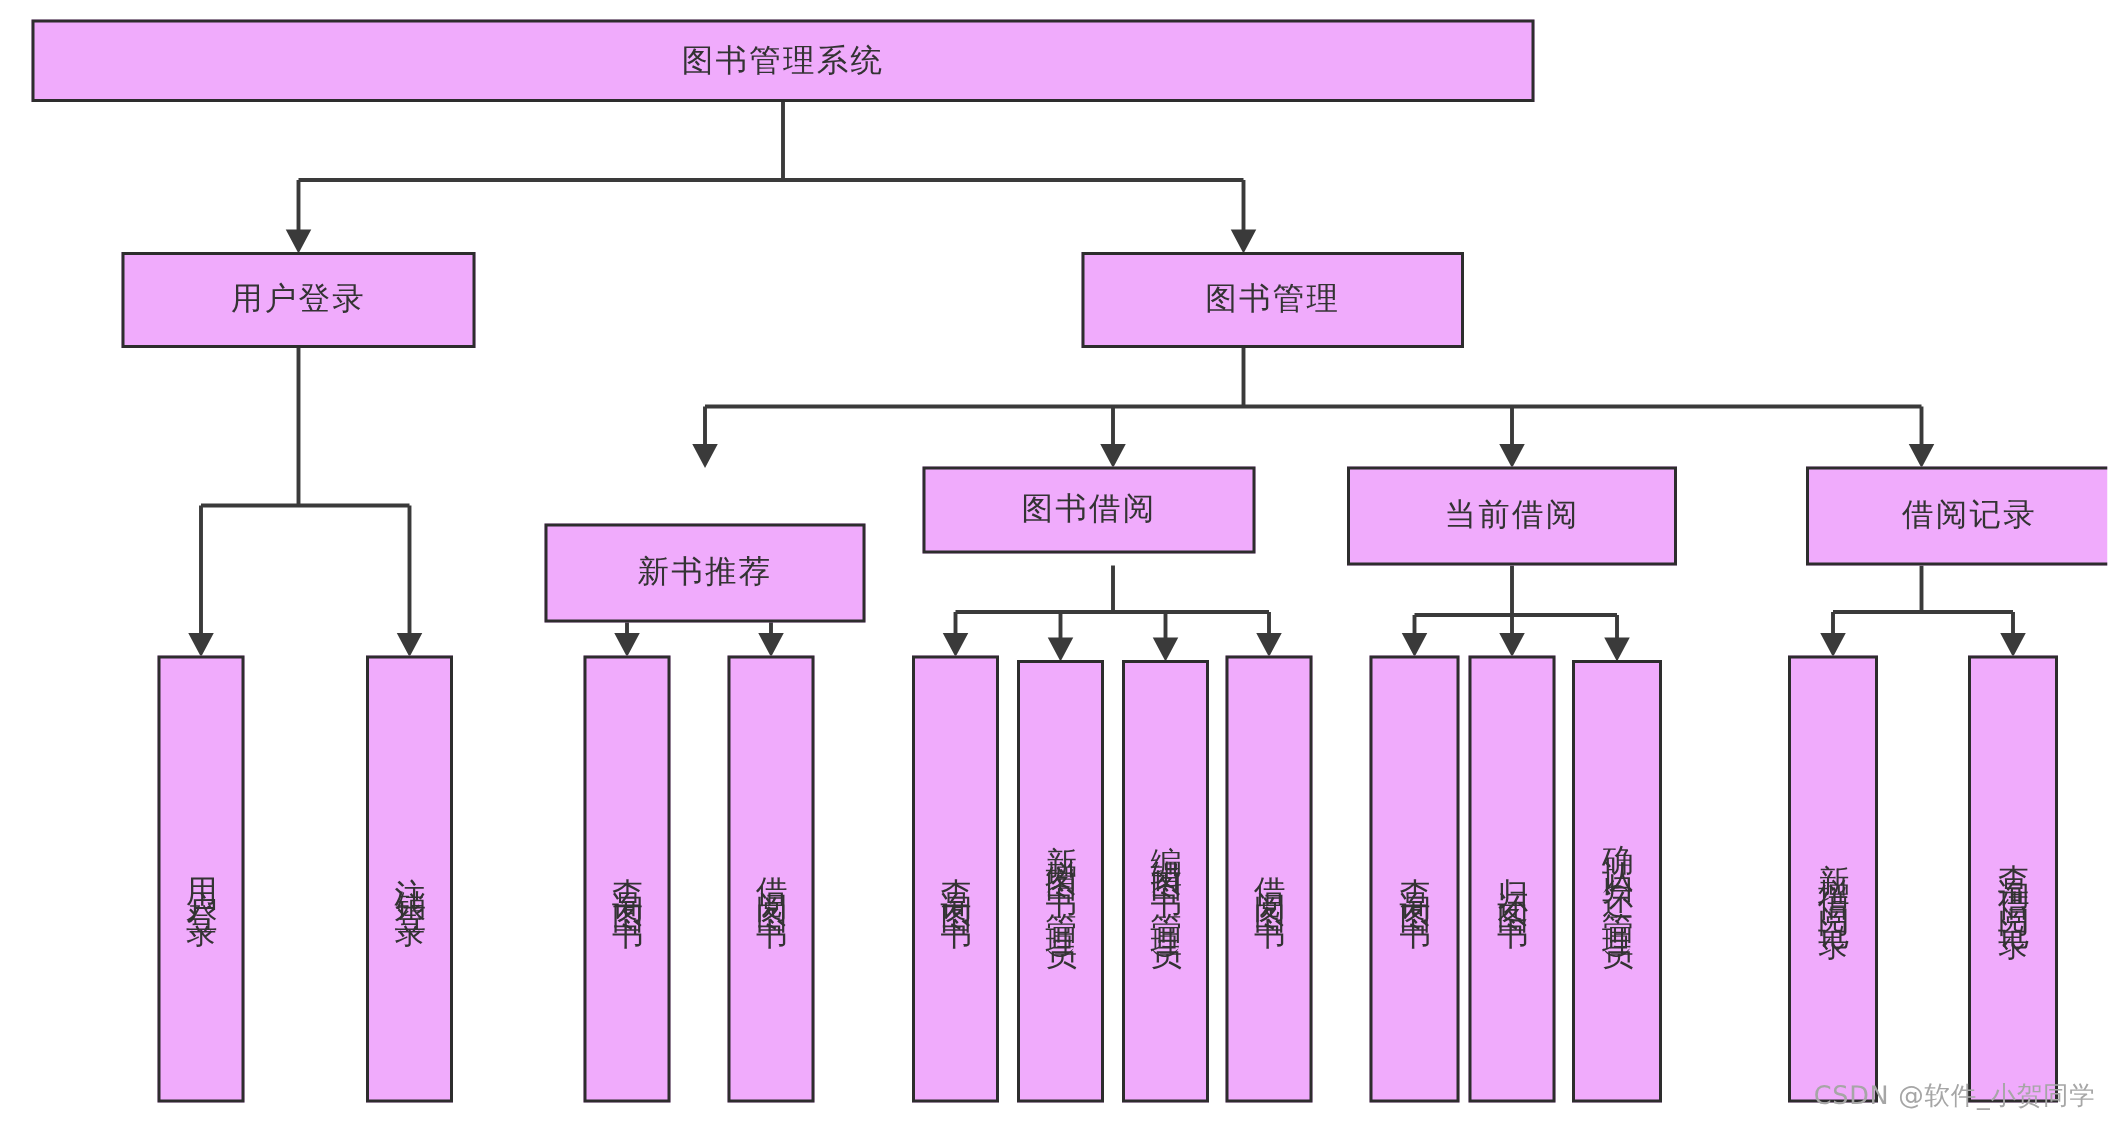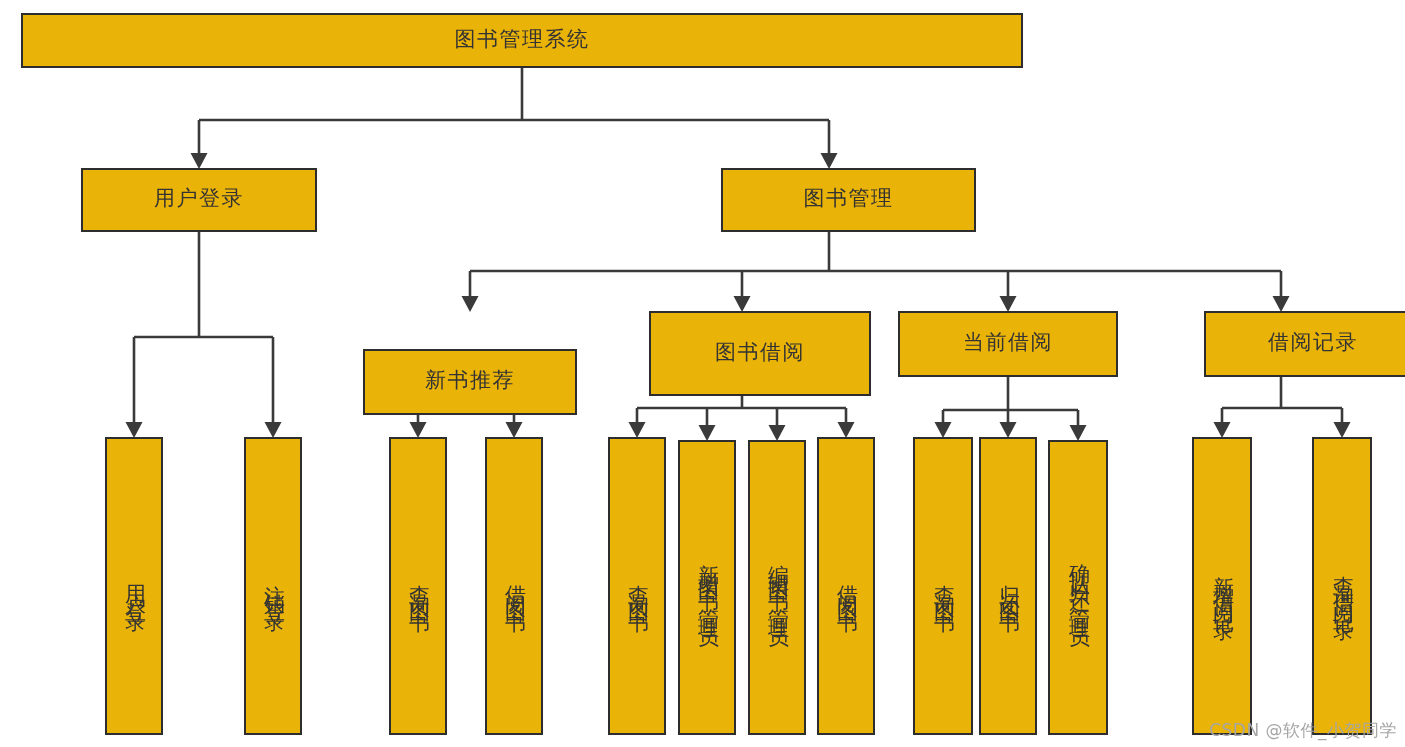--- a/index.html
+++ b/index.html
@@ -8,24 +8,23 @@
     width:1405px;height:747px;
     background:#ffffff;
     font-family:"DejaVu Sans","Liberation Sans",sans-serif;
     overflow:hidden;
   }
   svg.connectors{position:absolute;left:0;top:0;width:1405px;height:747px;display:block;}
   .node{
     position:absolute;
     box-sizing:border-box;
     border:2.5px solid #2d2d2d;
-    background:#eab308;
+    background:#f0abfc;
     display:flex;align-items:center;justify-content:center;
     color:#333333;
-    font-family:Liberation Mono, monospace;
   }
   .node.horizontal span{
     font-size:21px;
     letter-spacing:1.5px;
     white-space:nowrap;
     line-height:1.2;
   }
   .node.vertical span{
     writing-mode:vertical-rl;
     font-size:21px;
@@ -109,21 +108,21 @@
     </div>
     <div class="node horizontal" style="left: 81px; top: 168px; width: 236px; height: 64px;">
       <span>用户登录</span>
     </div>
     <div class="node horizontal" style="left: 721px; top: 168px; width: 255px; height: 64px;">
       <span>图书管理</span>
     </div>
     <div class="node horizontal" style="left: 363px; top: 311px; width: 214px; height: 66px; margin-top: 38px;">
       <span>新书推荐</span>
     </div>
-    <div class="node horizontal" style="left: 649px; top: 311px; width: 222px; height: 85px;">
+    <div class="node horizontal" style="left: 615px; top: 311px; width: 222px; height: 58px;">
       <span>图书借阅</span>
     </div>
     <div class="node horizontal" style="left: 898px; top: 311px; width: 220px; height: 66px; text-align: center;">
       <span>当前借阅</span>
     </div>
     <div class="node horizontal" style="left: 1172px; top: 311px; width: 218px; height: 66px; margin-left: 32px;">
       <span>借阅记录</span>
     </div>
     <div class="node vertical" style="left: 105px; top: 437px; width: 58px; height: 298px;">
       <span>用户登录</span>

